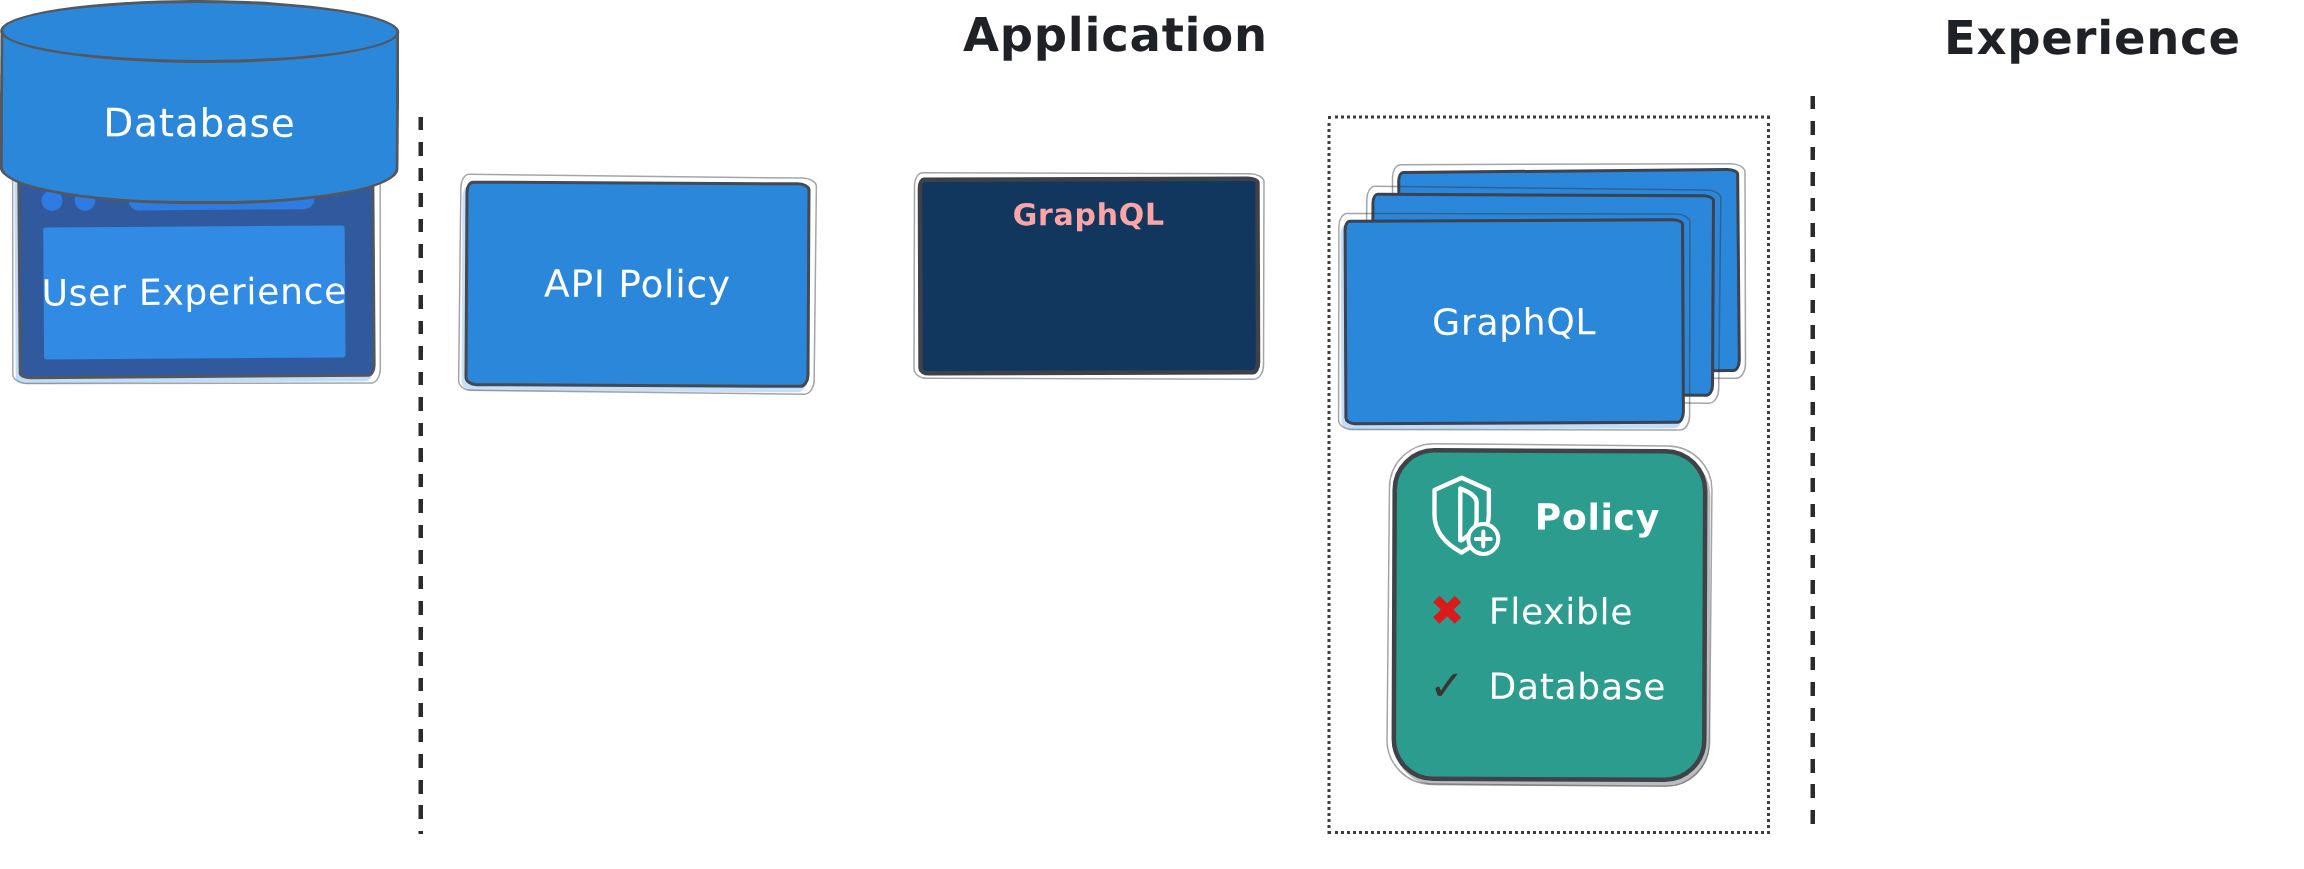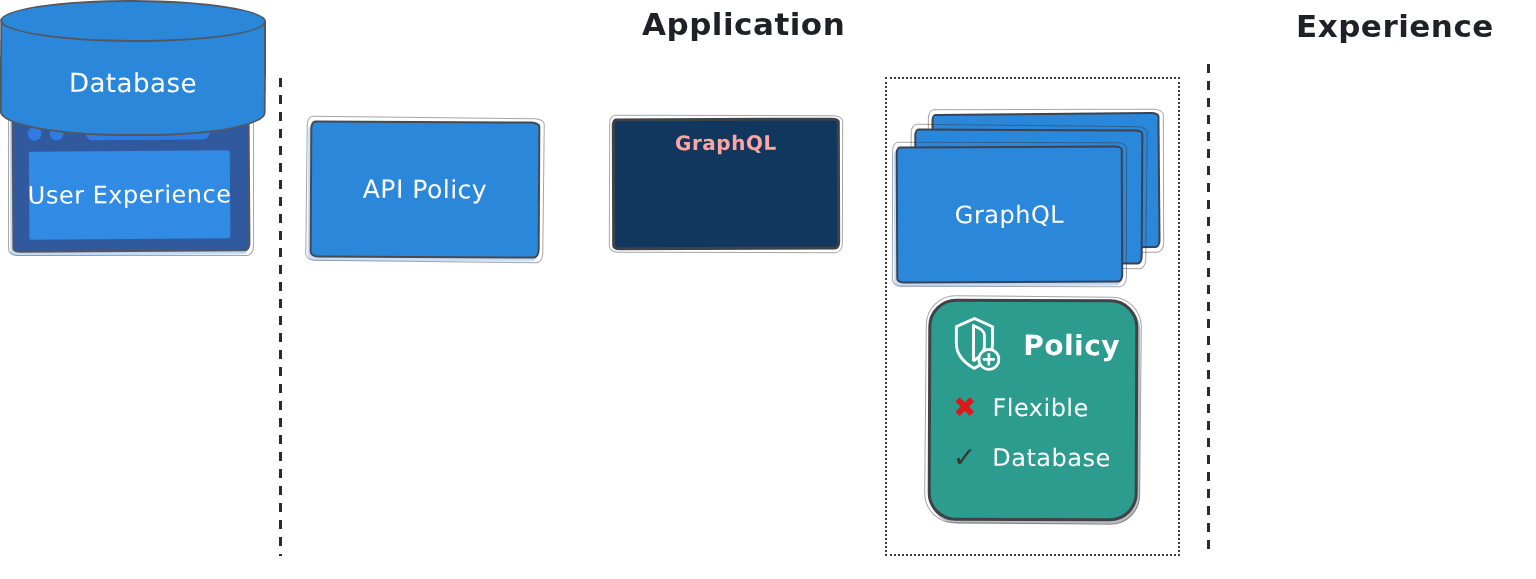--- a/index.html
+++ b/index.html
@@ -82,21 +82,21 @@
   .card-front{left:896px;top:146px;width:227px;height:137px;transform:rotate(-.25deg);box-shadow:-2px 3px 0 rgba(120,175,235,.45);}
   
   .policy{
     left:928px;top:299px;width:210px;height:222px;background:#2b9c8e;
     border:3px solid #3f4347;border-radius:28px;transform:rotate(.2deg);
     box-shadow:2px 3px 0 rgba(60,64,70,.35);
   }
   .policy::after{border-radius:30px;}
   .policy-header{position:absolute;left:16px;top:12px;display:flex;align-items:center;gap:18px;}
   .shield-wrap{width:58px;height:62px;}
-  .policy-title{color:#fff;font-size:28px;font-weight:600;letter-spacing:.5px;}
+  .policy-title{color:#fff;font-size:24px;font-weight:600;letter-spacing:.5px;}
   .policy-item{position:absolute;left:22px;display:flex;align-items:center;gap:16px;}
   .p-row1{top:92px;}
   .p-row2{top:142px;}
   .mark{font-size:28px;font-weight:700;line-height:1;}
   .mark-x{color:#da1b1b;}
   .mark-check{color:#3a352f;}
   .policy-item .node-label{font-size:24px;}
   
   .db{left:1268px;top:112px;width:266px;height:136px;transform:rotate(.2deg);}
   .db-body{

